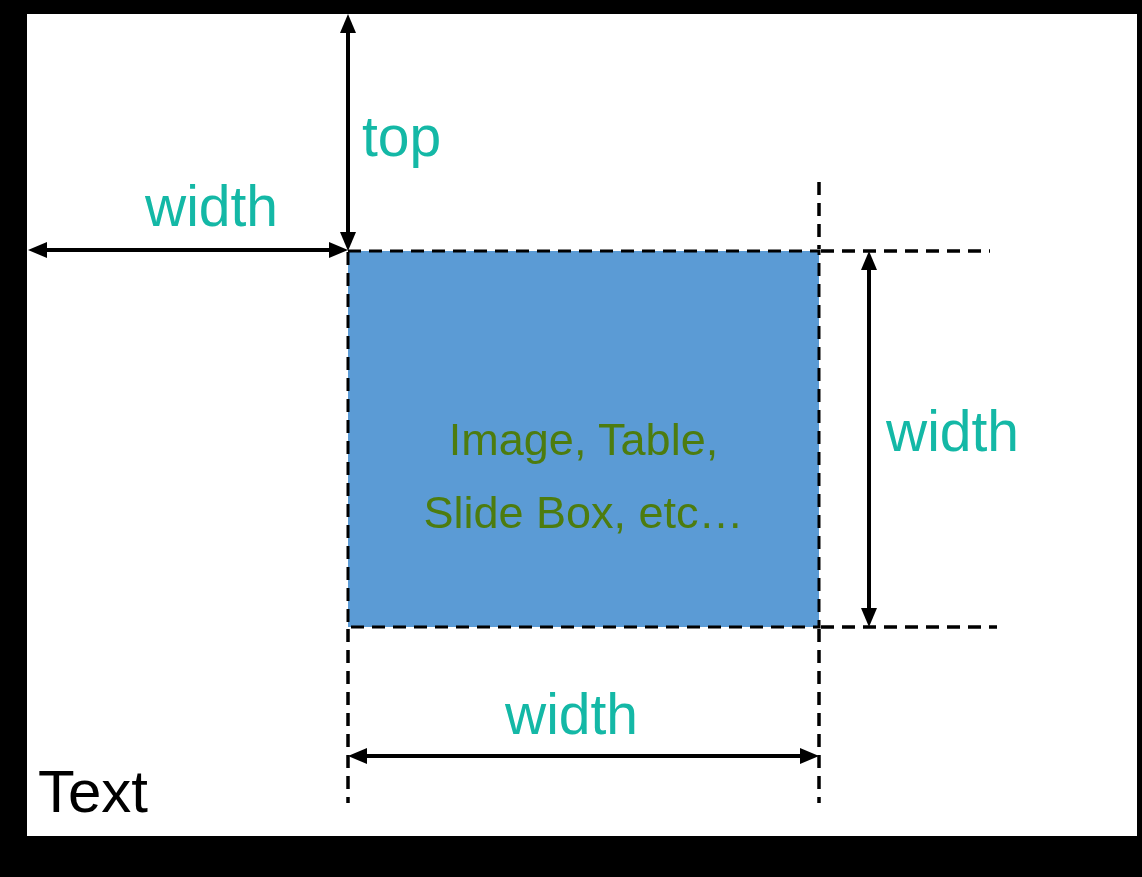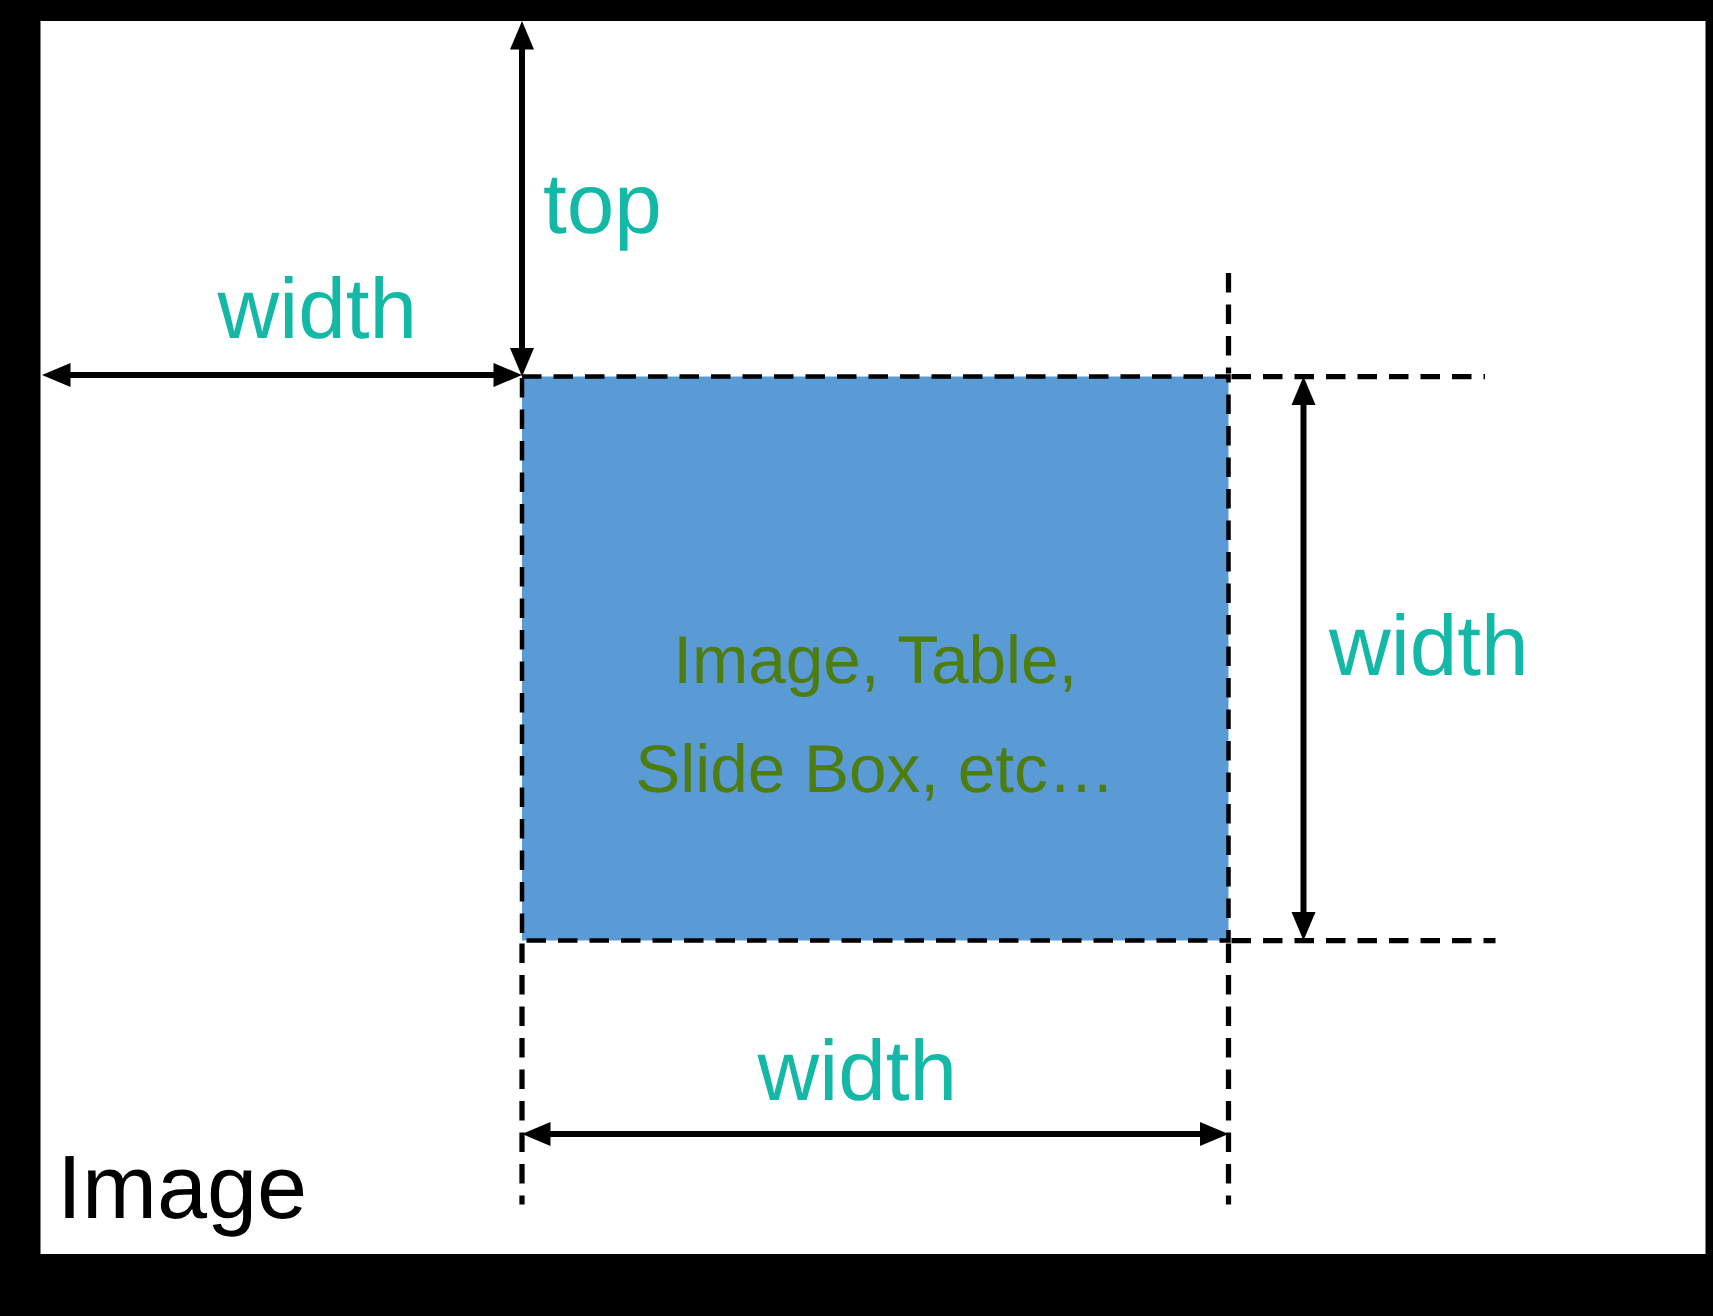--- a/index.html
+++ b/index.html
@@ -110,15 +110,15 @@
   <div class="box-text">
     <div>Image, Table,</div>
     <div>Slide Box, etc…</div>
   </div>
 
   <div class="dim-label label-top">top</div>
   <div class="dim-label label-left">width</div>
   <div class="dim-label label-height">width</div>
   <div class="dim-label label-width">width</div>
 
-  <div class="slide-label">Image</div>
+  <div class="slide-label">Text</div>
 
 </div>
 
 </body></html>

